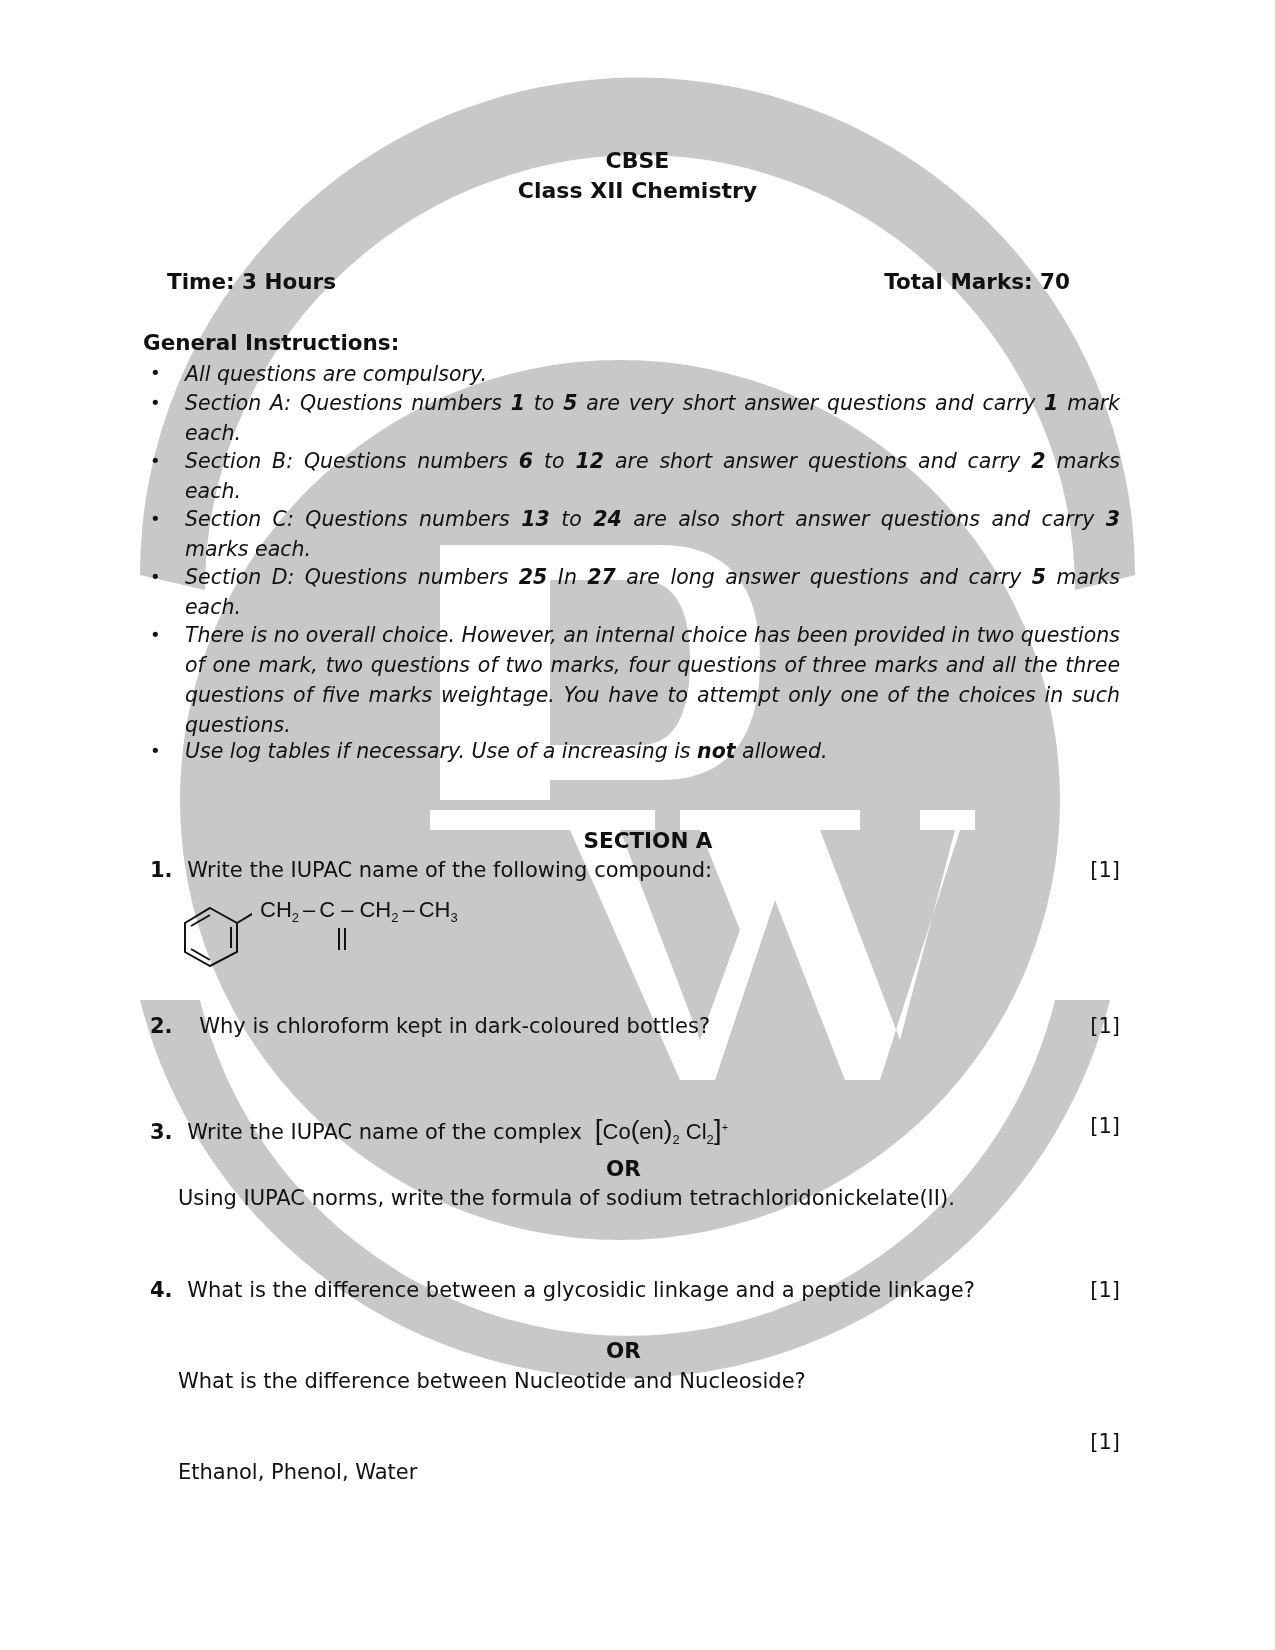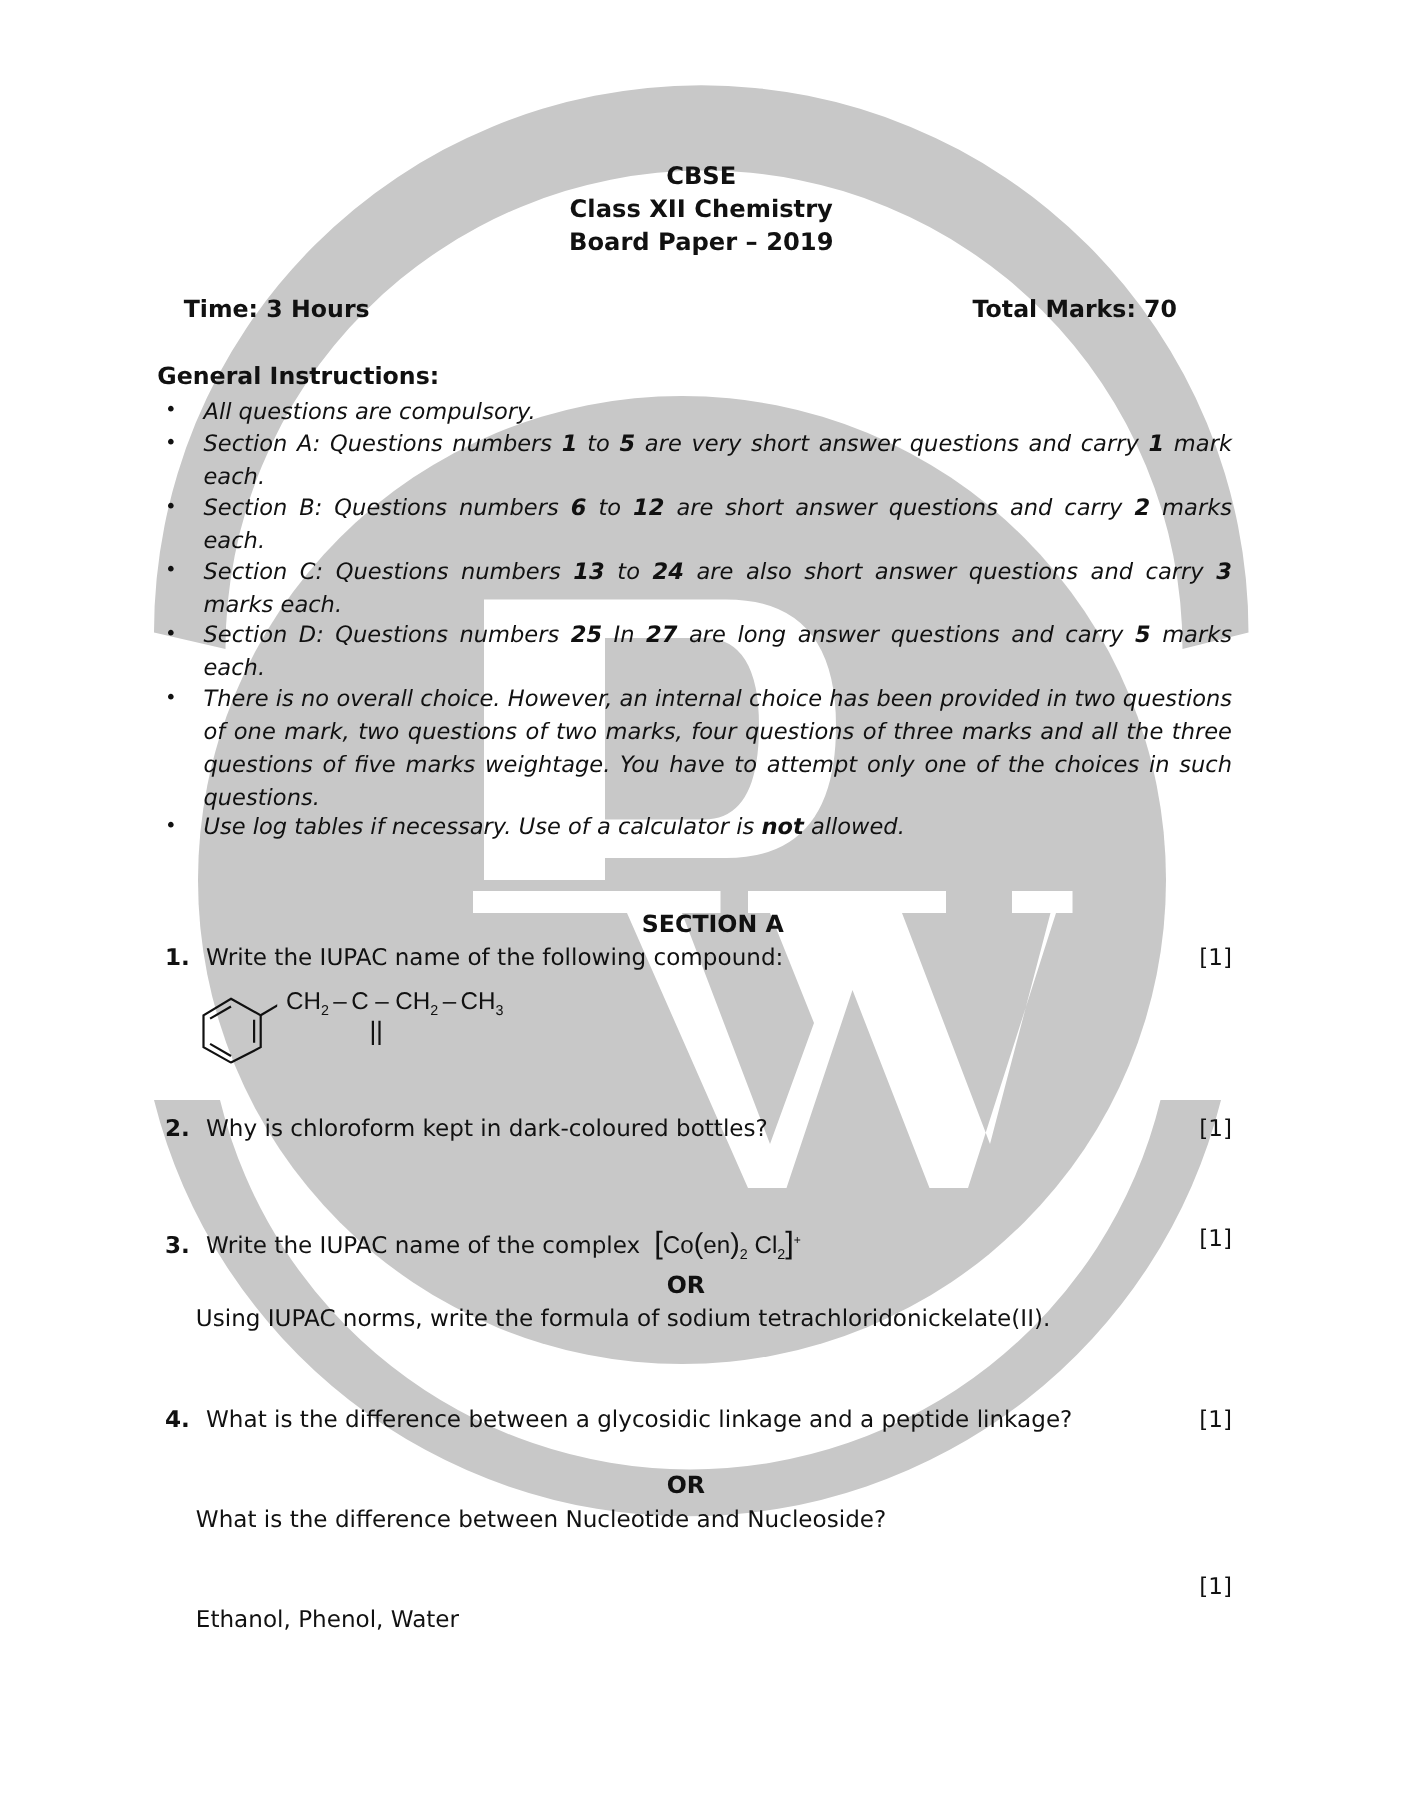--- a/index.html
+++ b/index.html
@@ -33,21 +33,20 @@
 
   <path d="M 440 545 L 660 545 Q 760 545 760 660 Q 760 780 660 780 L 550 780 L 550 800 L 440 800 Z M 550 580 L 550 745 L 640 745 Q 690 745 690 660 Q 690 580 640 580 Z" fill="#ffffff"></path>
 
   <path d="M 430 810 L 655 810 L 655 830 L 620 830 L 700 1040 L 740 930 L 700 830 L 680 830 L 680 810 L 860 810 L 860 830 L 820 830 L 900 1040 L 955 830 L 920 830 L 920 810 L 975 810 L 975 830 L 960 830 L 880 1080 L 845 1080 L 775 900 L 715 1080 L 680 1080 L 570 830 L 430 830 Z" fill="#ffffff"></path>
 </svg>
 
 <div class="page">
 
   <div class="abs center title" style="top:148px;">CBSE</div>
   <div class="abs center title" style="top:178px;">Class XII Chemistry</div>
-  <div class="abs center title" style="top:208px;">Board Paper – 2019</div>
 
   <div class="abs bold" style="left:143px; top:269px; font-size:21.5px;margin-left:24px;">Time: 3 Hours</div>
   <div class="abs bold" style="right:205px; top:269px; font-size:21.5px;">Total Marks: 70</div>
 
   <div class="abs bold" style="left:143px; top:330px; font-size:21.5px;">General Instructions:</div>
 
   <span class="bullet" style="top:362px;">•</span>
   <div class="instr" style="top:359px;">
     <span>All questions are compulsory.</span>
   </div>
@@ -72,21 +71,21 @@
     <span>Section D: Questions numbers </span><b>25</b><span> In </span><b>27</b><span> are long answer questions and carry </span><b>5</b><span> marks each.</span>
   </div>
 
   <span class="bullet" style="top:624px;">•</span>
   <div class="instr" style="top:620px;">
     <span>There is no overall choice. However, an internal choice has been provided in two questions of one mark, two questions of two marks, four questions of three marks and all the three questions of five marks weightage. You have to attempt only one of the choices in such questions.</span>
   </div>
 
   <span class="bullet" style="top:740px;">•</span>
   <div class="instr" style="top:736px;">
-    <span>Use log tables if necessary. Use of a calculator is </span><b>not</b><span> allowed.</span>
+    <span>Use log tables if necessary. Use of a increasing is </span><b>not</b><span> allowed.</span>
   </div>
 
   <div class="abs bold" style="left:0; width:1240px; text-align:center; top:828px; font-size:21.5px;padding-left:28px;">SECTION A</div>
 
   <div class="row" style="top:858px;">
     <span class="qnum">1.</span>
     <span style="margin-left:8px;">Write the IUPAC name of the following compound:</span>
   </div>
   <div class="marks" style="top:858px;">[1]</div>
 
@@ -100,21 +99,21 @@
   <div class="abs formula" style="left:260px; top:897px;">
     <span>CH</span><sub>2</sub><span style="margin:0 4px;">–</span><span>C</span><span style="margin:0 6px;">–</span><span>CH</span><sub>2</sub><span style="margin:0 4px;">–</span><span>CH</span><sub>3</sub>
   </div>
   <svg class="abs" style="left:336px; top:926px;" width="12" height="26">
     <line x1="3" y1="2" x2="3" y2="24" stroke="#111" stroke-width="2"></line>
     <line x1="9" y1="2" x2="9" y2="24" stroke="#111" stroke-width="2"></line>
   </svg>
 
   <div class="row" style="top:1014px;">
     <span class="qnum">2.</span>
-    <span style="margin-left:8px;">Why is chloroform kept in dark-coloured bottles?</span>
+    <span style="margin-left:20px;">Why is chloroform kept in dark-coloured bottles?</span>
   </div>
   <div class="marks" style="top:1014px;">[1]</div>
 
   <div class="row" style="top:1114px;">
     <span class="qnum">3.</span>
     <span style="margin-left:8px;">Write the IUPAC name of the complex</span>
     <span class="formula" style="margin-left:6px;"><span style="font-size:28px;">[</span><span>Co</span><span style="font-size:26px;">(</span><span>en</span><span style="font-size:26px;">)</span><sub>2</sub> <span>Cl</span><sub>2</sub><span style="font-size:28px;">]</span><sup>+</sup></span>
   </div>
   <div class="marks" style="top:1114px;">[1]</div>
   <div class="abs bold" style="left:0; width:1247px; text-align:center; top:1156px; font-size:21.5px;">OR</div>

